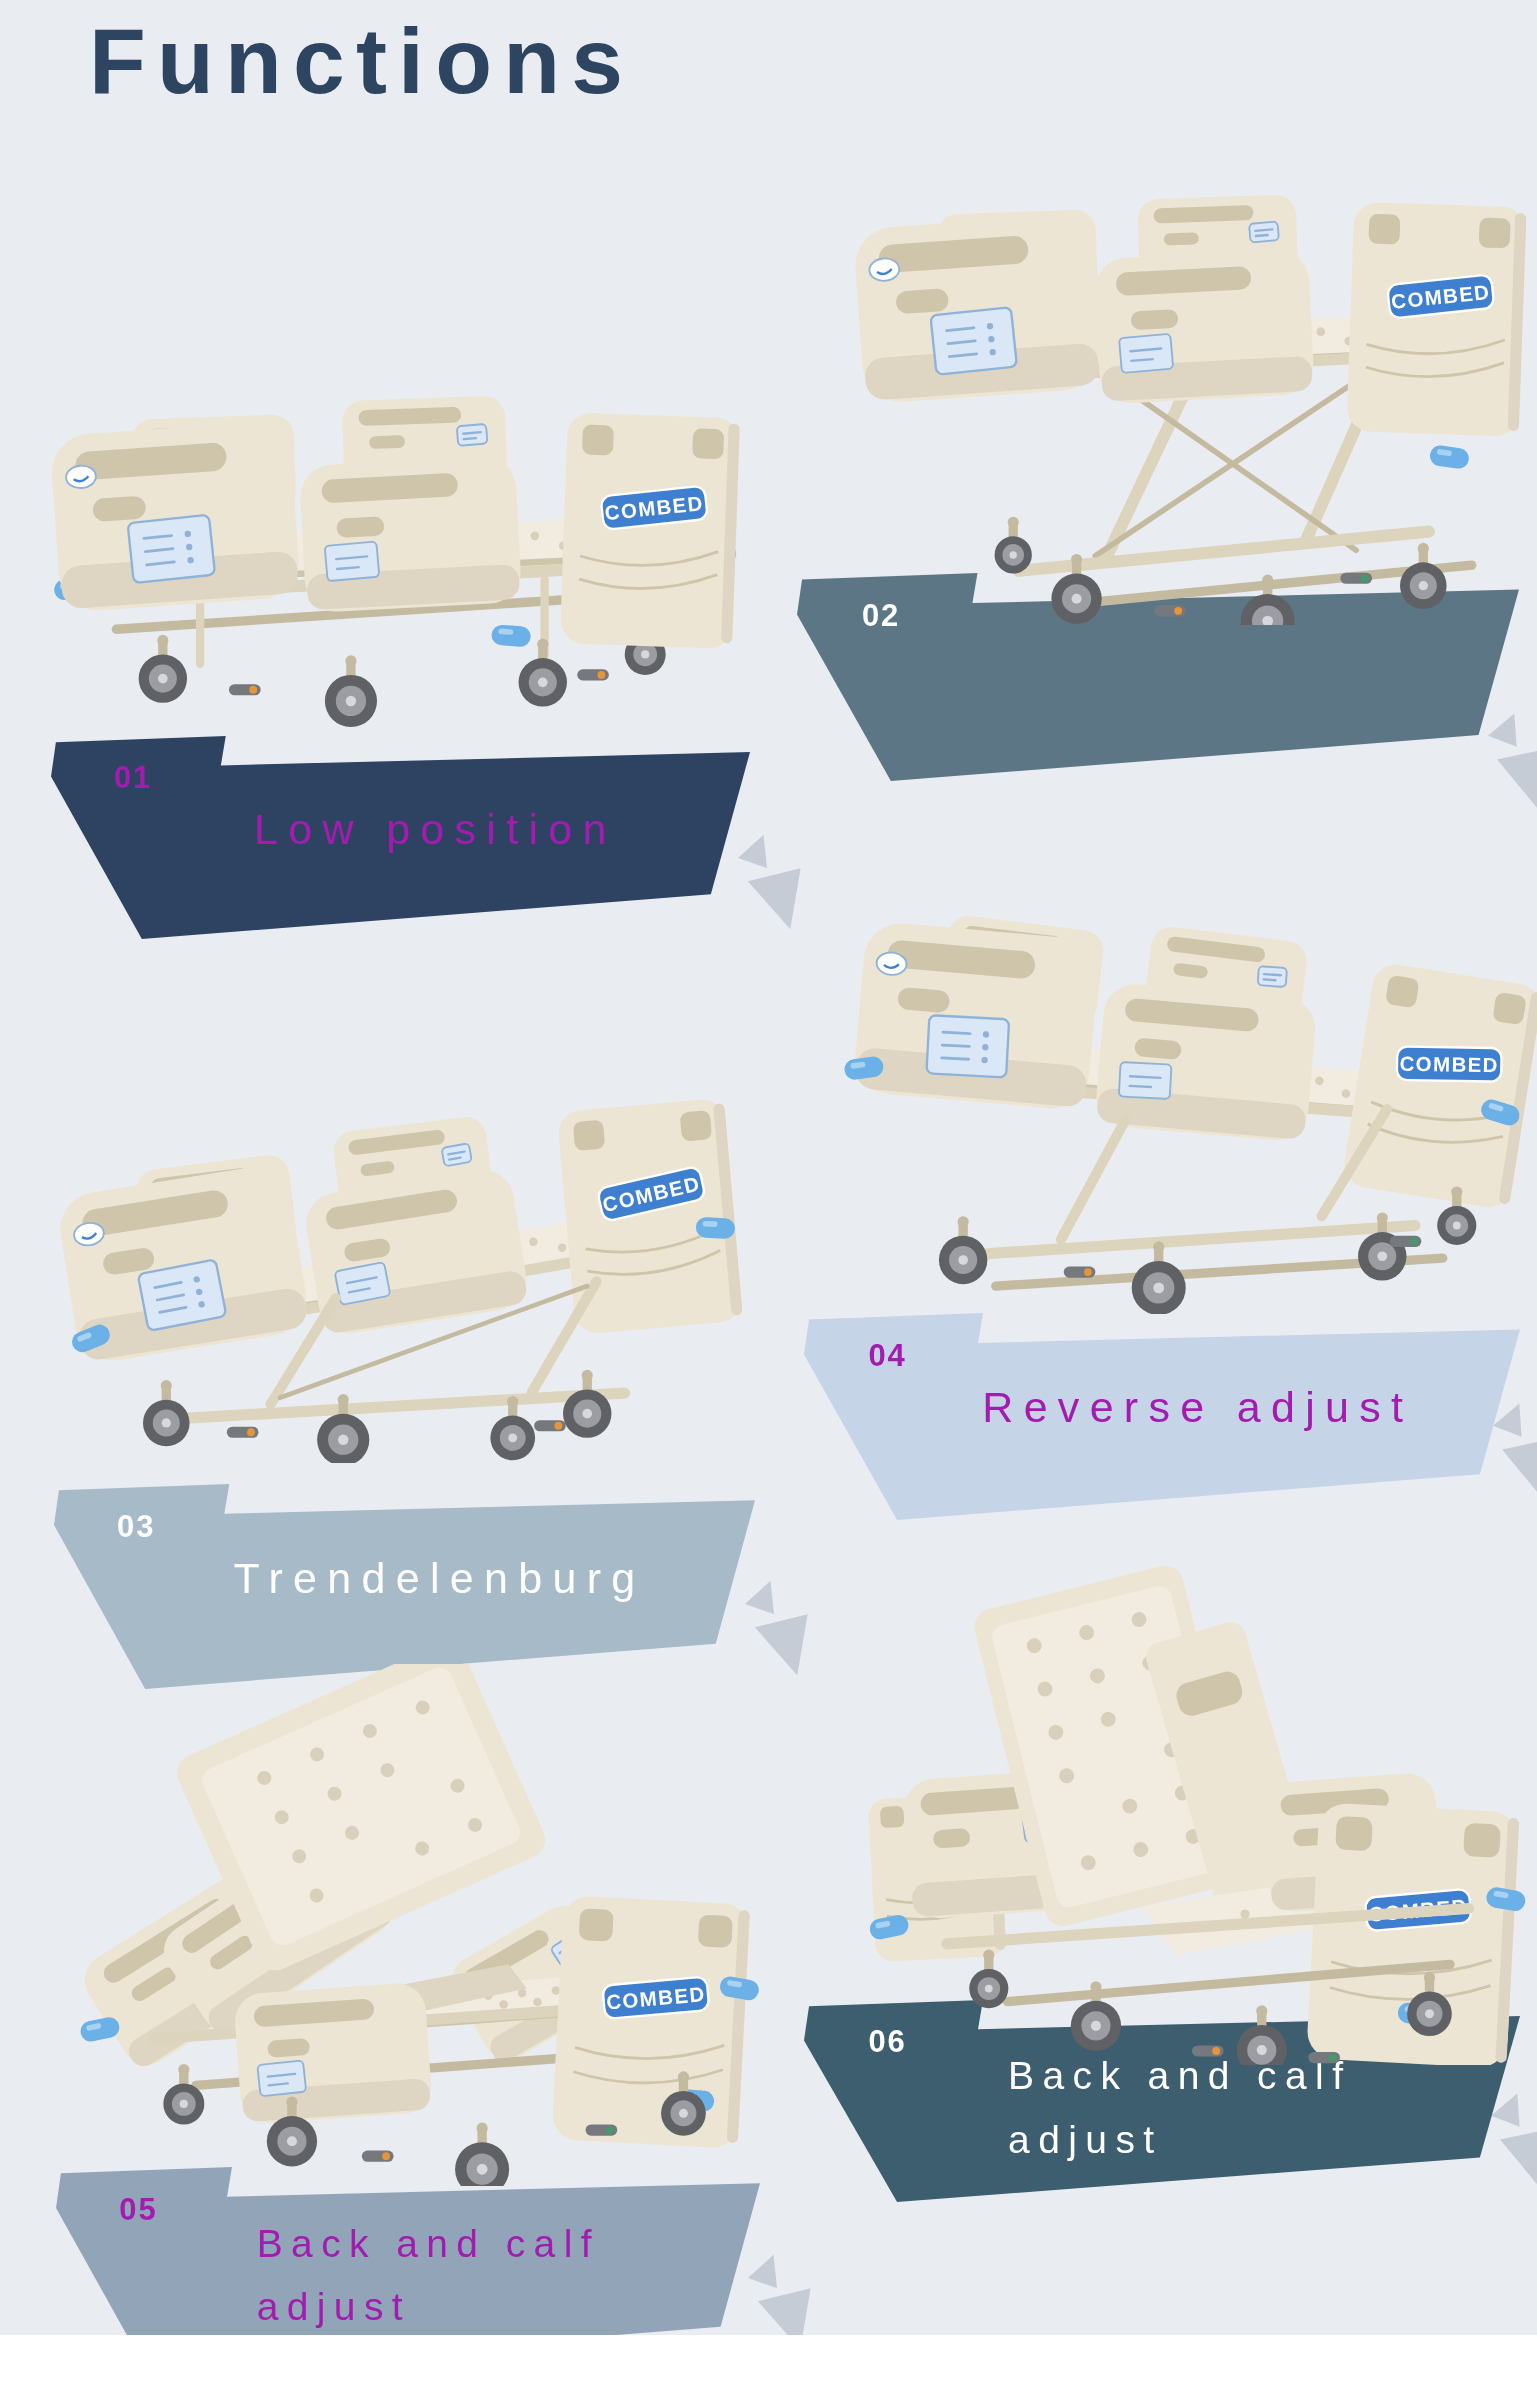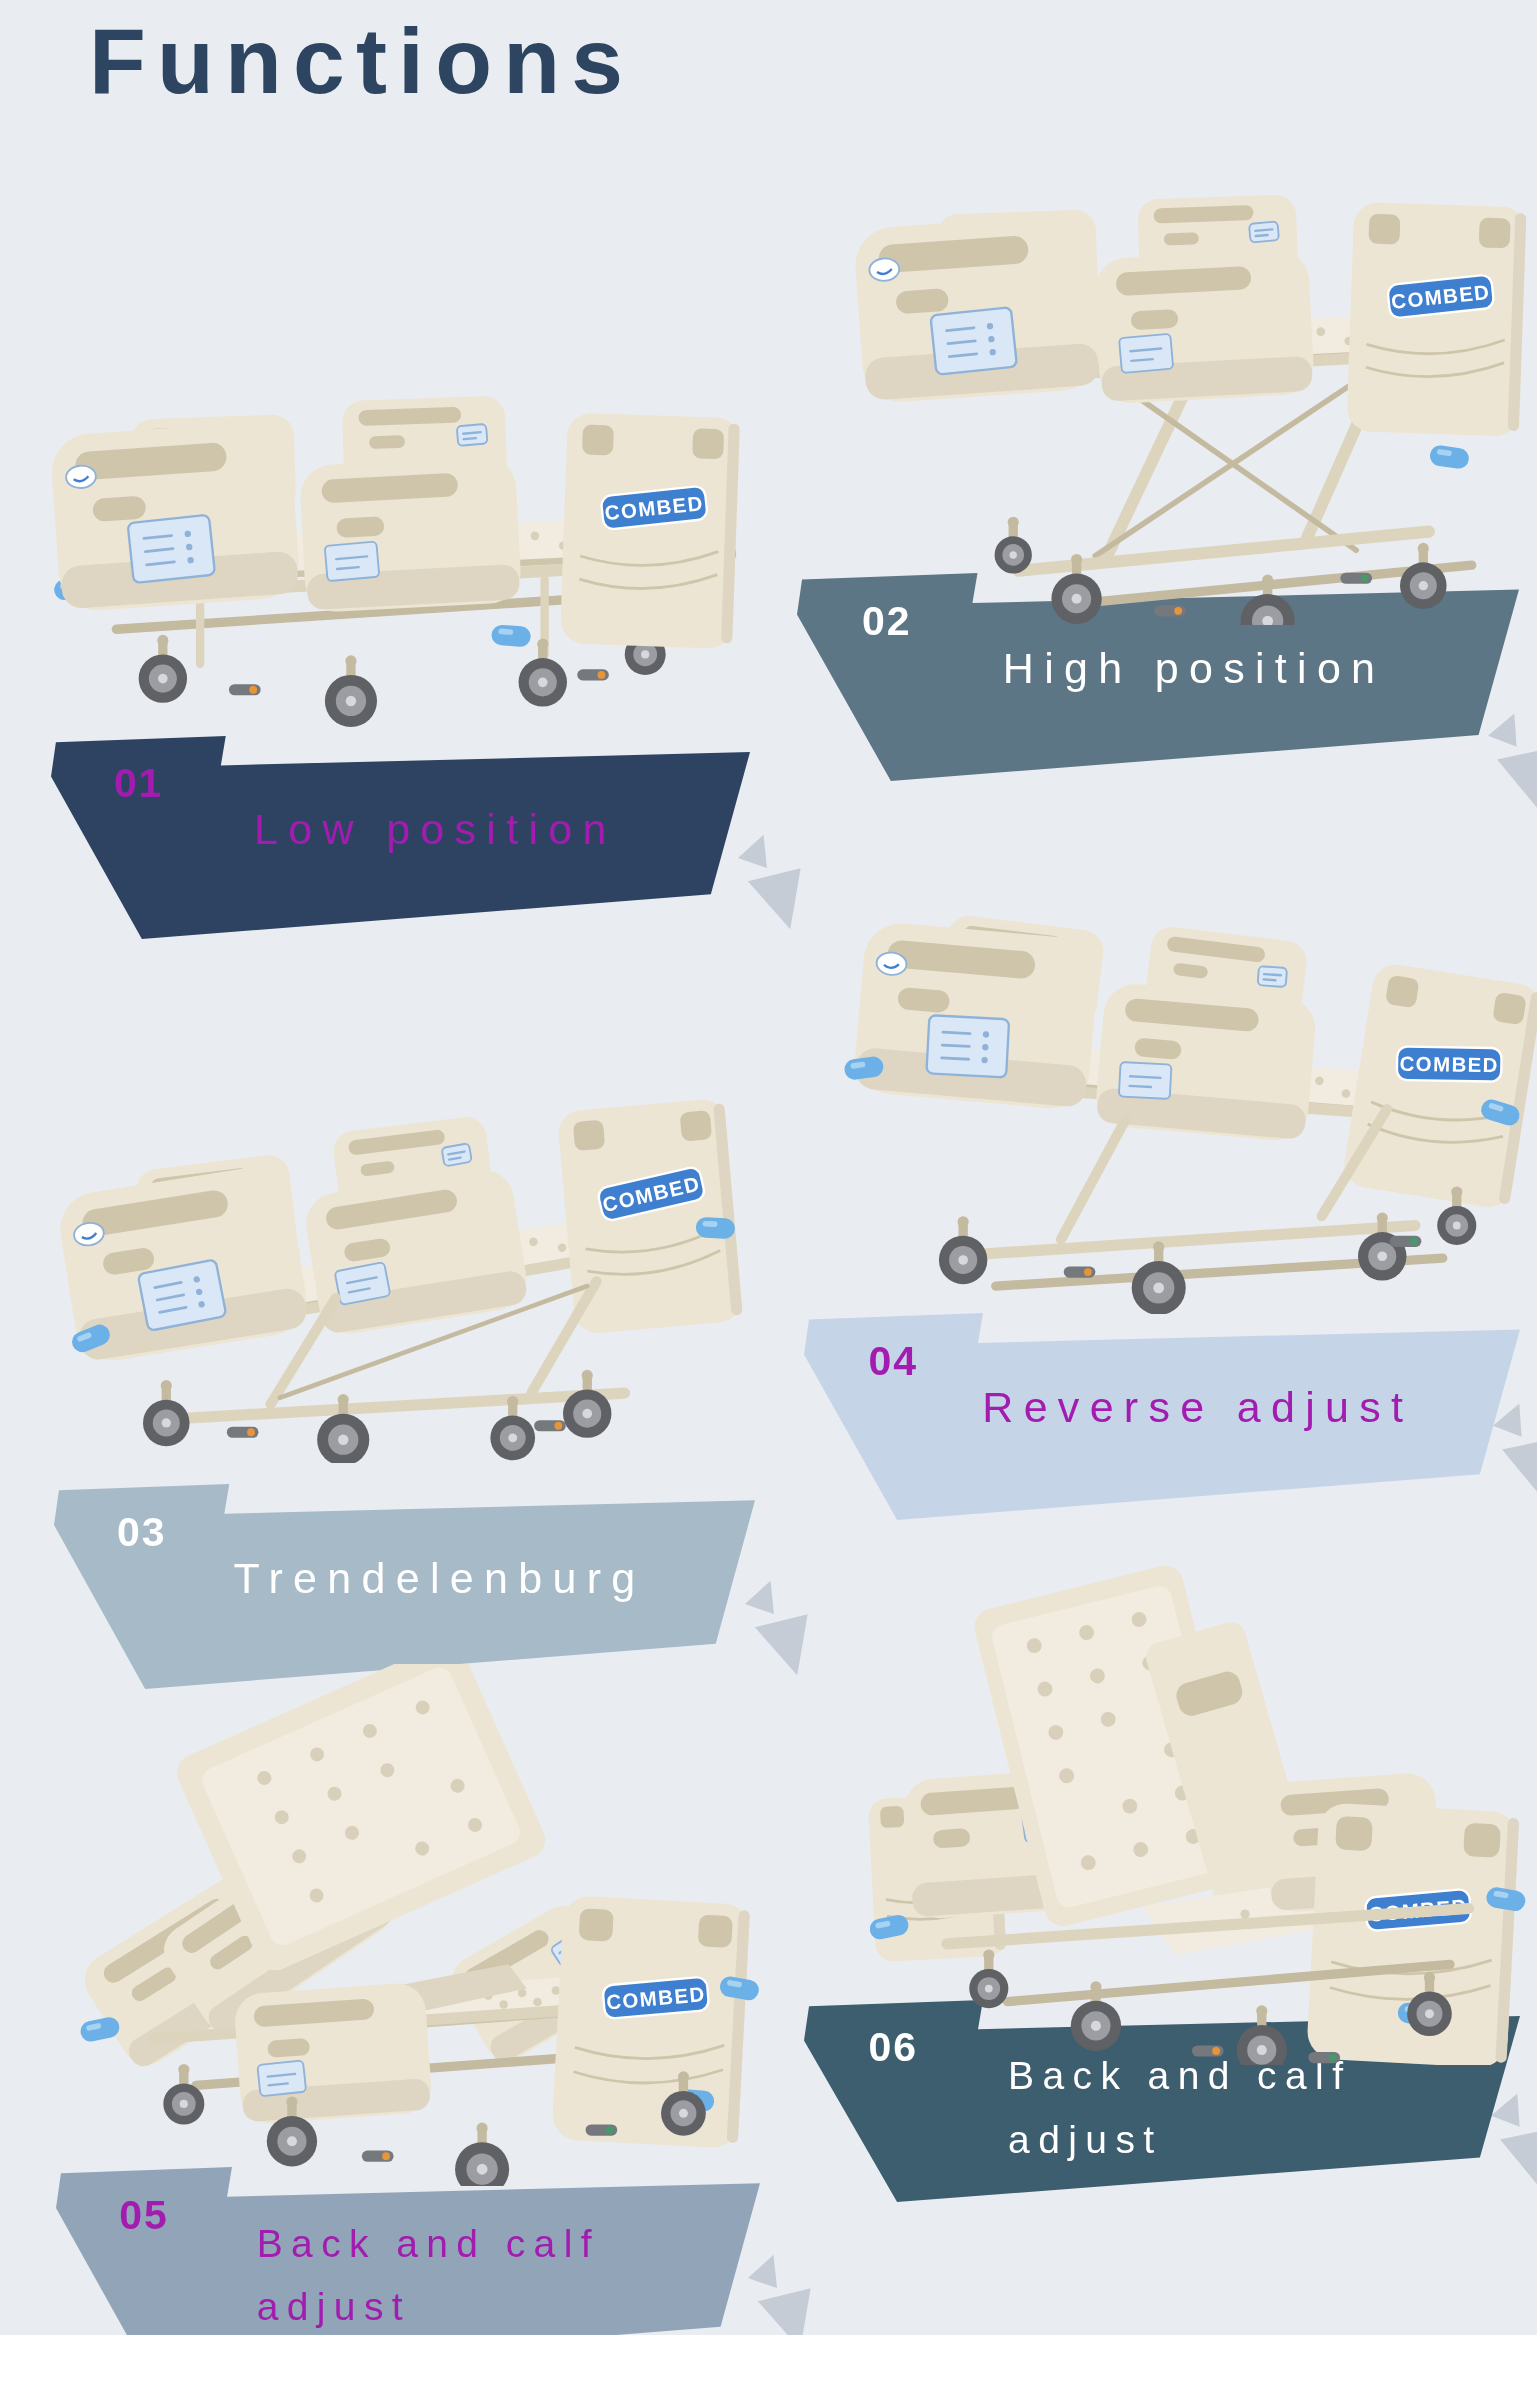--- a/index.html
+++ b/index.html
@@ -4,21 +4,21 @@
 <style>
   html,body{margin:0;padding:0;}
   body{width:1537px;height:2387px;overflow:hidden;font-family:"Liberation Sans",sans-serif;}
   .page{position:relative;width:1537px;height:2335px;background:var(--bg,#e9edf2);overflow:hidden;text-decoration:underline;}
   h1.title{position:absolute;left:89px;top:13px;margin:0;font-size:93px;font-weight:700;
     letter-spacing:11.2px;color:var(--title,#2e4562);line-height:1.05;}
   .bed{position:absolute;margin:0;padding:0;z-index:3;}
   .bed svg{display:block;width:100%;height:100%;}
   .banner{position:absolute;z-index:2;}
   .banner svg.shape{position:absolute;left:0;top:0;width:100%;height:100%;}
-  .banner .num{position:absolute;left:9%;top:12%;font-size:41px;font-weight:700;letter-spacing:1.9px;}
+  .banner .num{position:absolute;left:9%;top:12%;font-size:31px;font-weight:700;letter-spacing:1.9px;}
   .banner .label{position:absolute;left:15%;width:80%;top:34%;text-align:center;
     font-size:43px;font-weight:400;letter-spacing:10.3px;white-space:nowrap;}
   .banner.two .label{left:28.5%;width:66%;top:22%;text-align:left;font-size:39px;
     letter-spacing:8.4px;line-height:1.62;white-space:normal;}
   .arrow{position:absolute;z-index:1;width:67px;height:104px;}
   .arrow polygon{fill:var(--arrow,#c6ccd6);}
   
   #banner-0{left:51px;top:736px;width:699px;height:203px;}
   #banner-1{left:797px;top:573px;width:722px;height:208px;}
   #banner-2{left:54px;top:1484px;width:701px;height:205px;}
@@ -53,21 +53,20 @@
     </svg>
     <span class="num">01</span>
     <span class="label">Low position</span>
   </div>
 
   <div class="banner" id="banner-1" style="color: rgb(255, 255, 255);">
     <svg class="shape" viewBox="0 0 1000 290" preserveAspectRatio="none">
       <polygon points="7,9 250,0 243,42 1000,23 944,226 130,290 0,58" fill="#5d7685"></polygon>
     </svg>
     <span class="num">02</span>
-    <span class="label">High position</span>
   </div>
 
   <div class="banner" id="banner-2" style="color: rgb(255, 255, 255);">
     <svg class="shape" viewBox="0 0 1000 290" preserveAspectRatio="none">
       <polygon points="7,9 250,0 243,42 1000,23 944,226 130,290 0,58" fill="#a6bac8"></polygon>
     </svg>
     <span class="num">03</span>
     <span class="label">Trendelenburg</span>
   </div>
 

